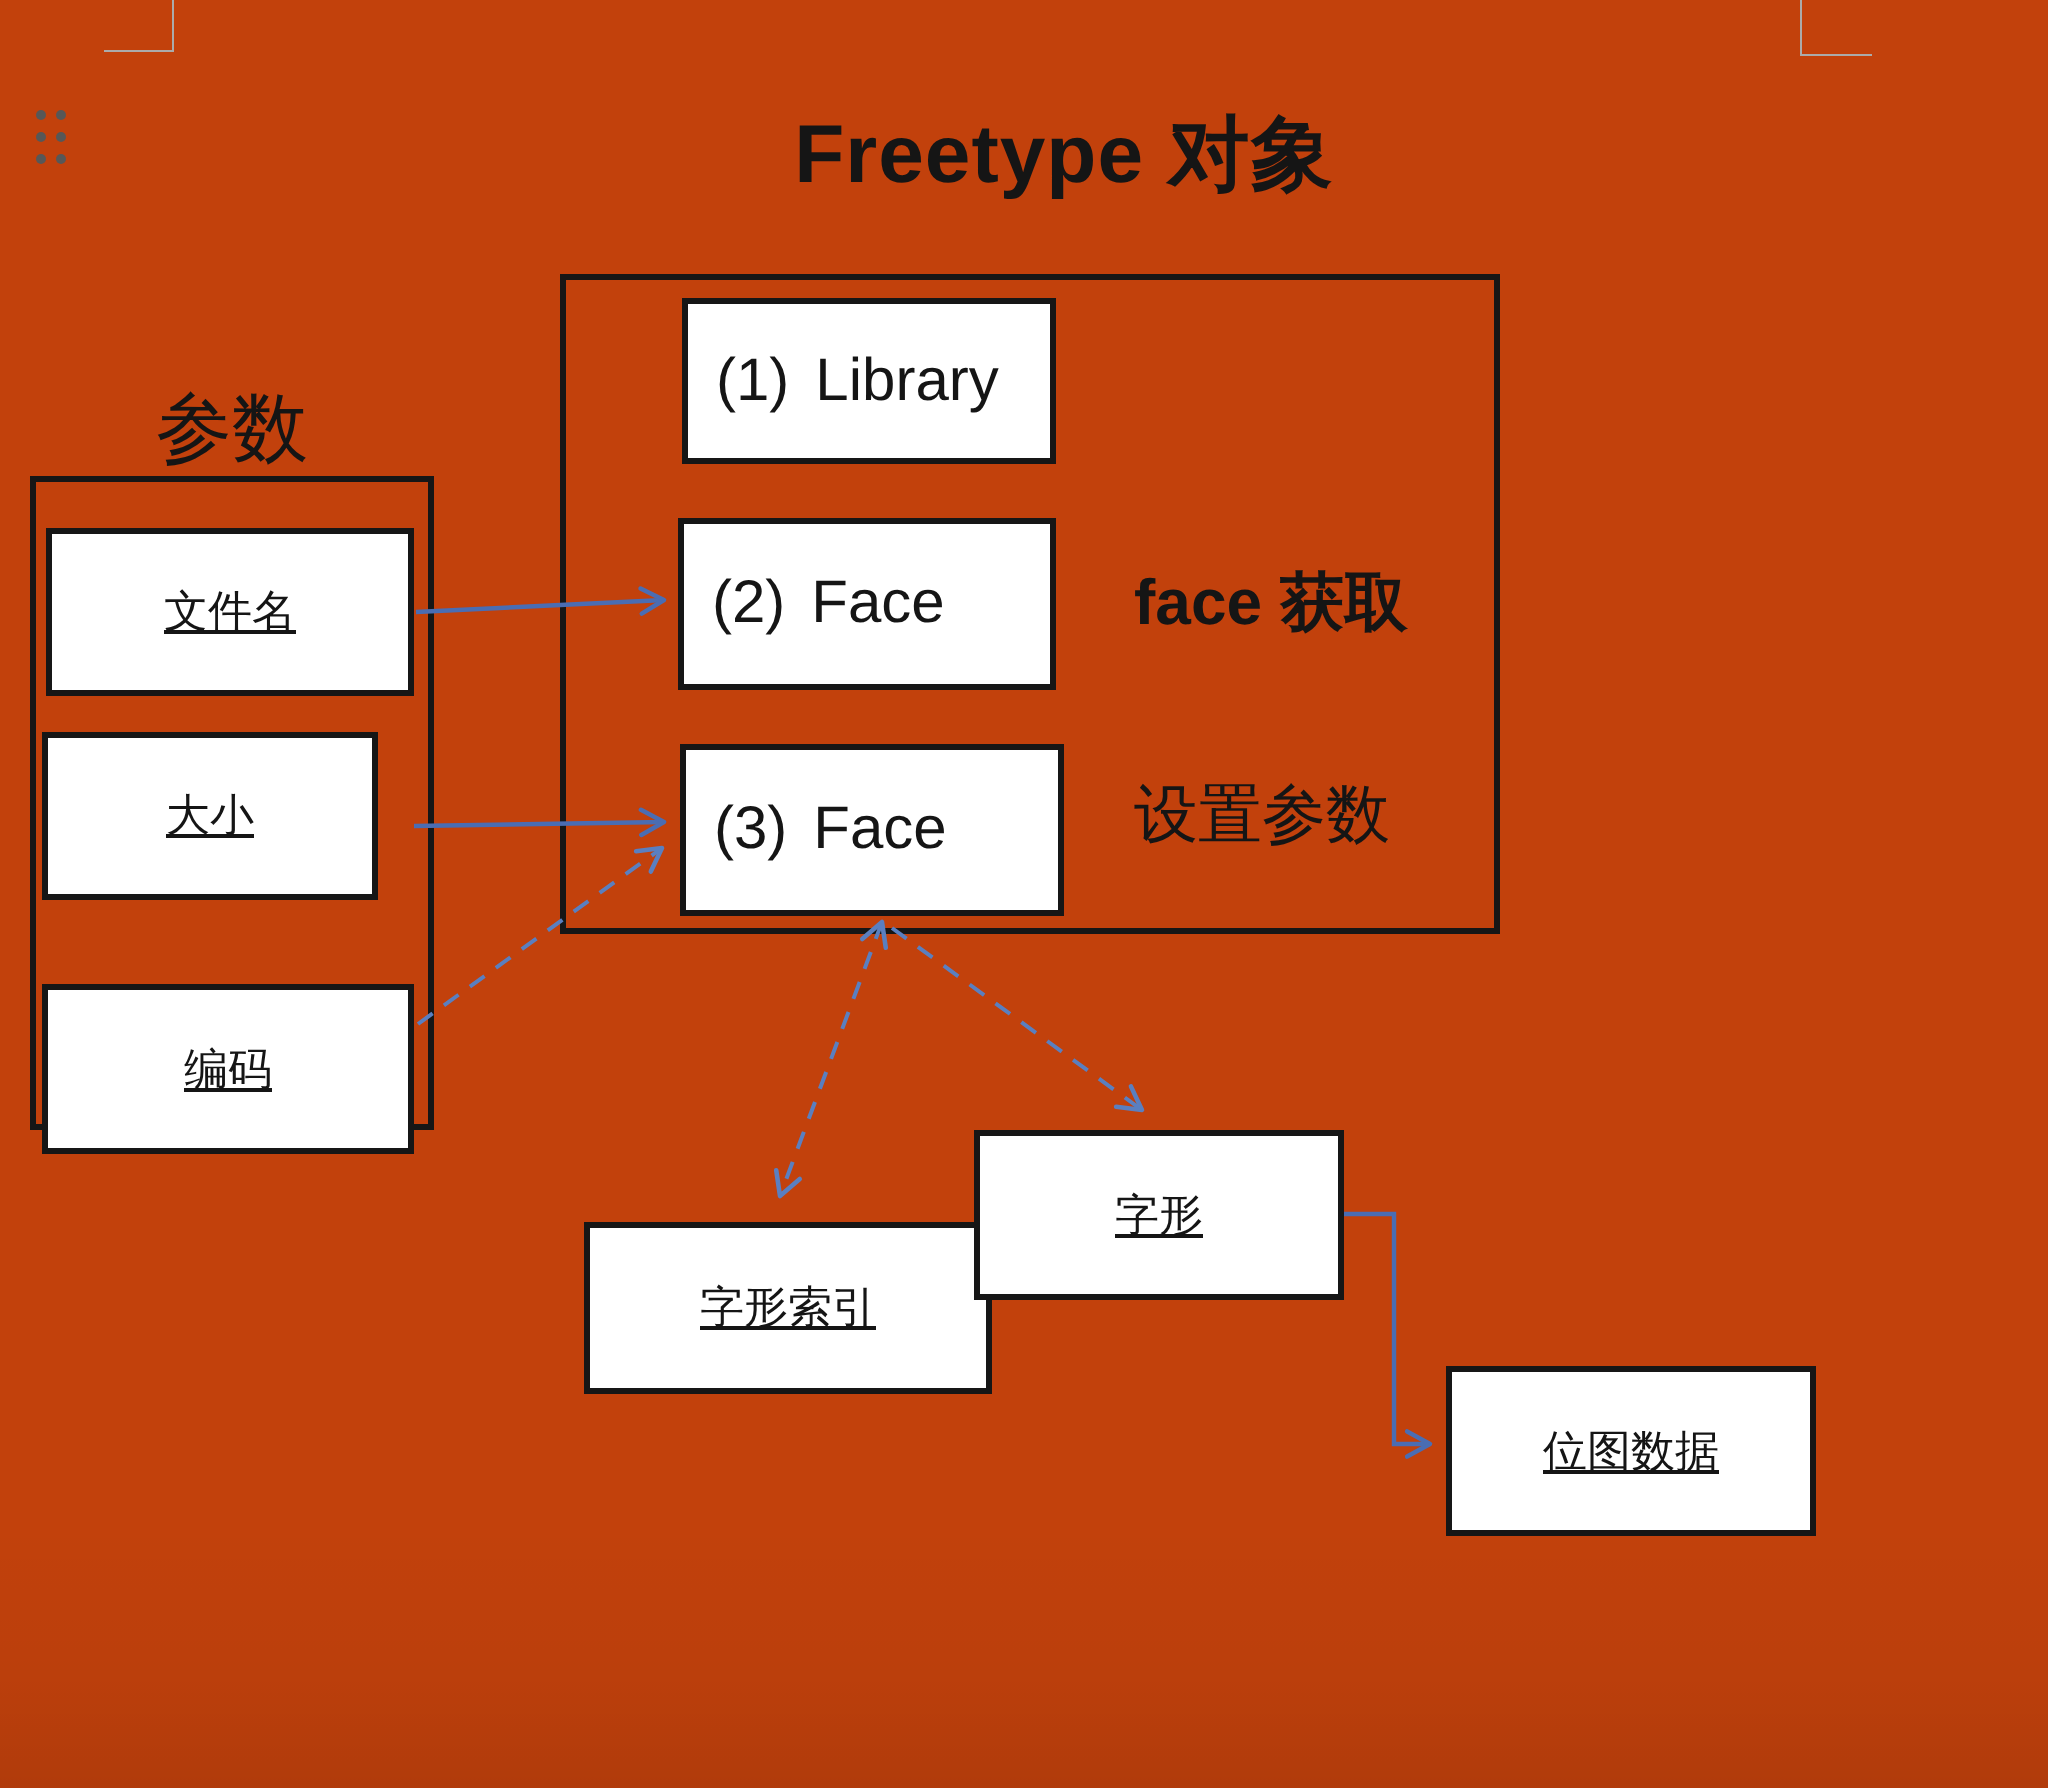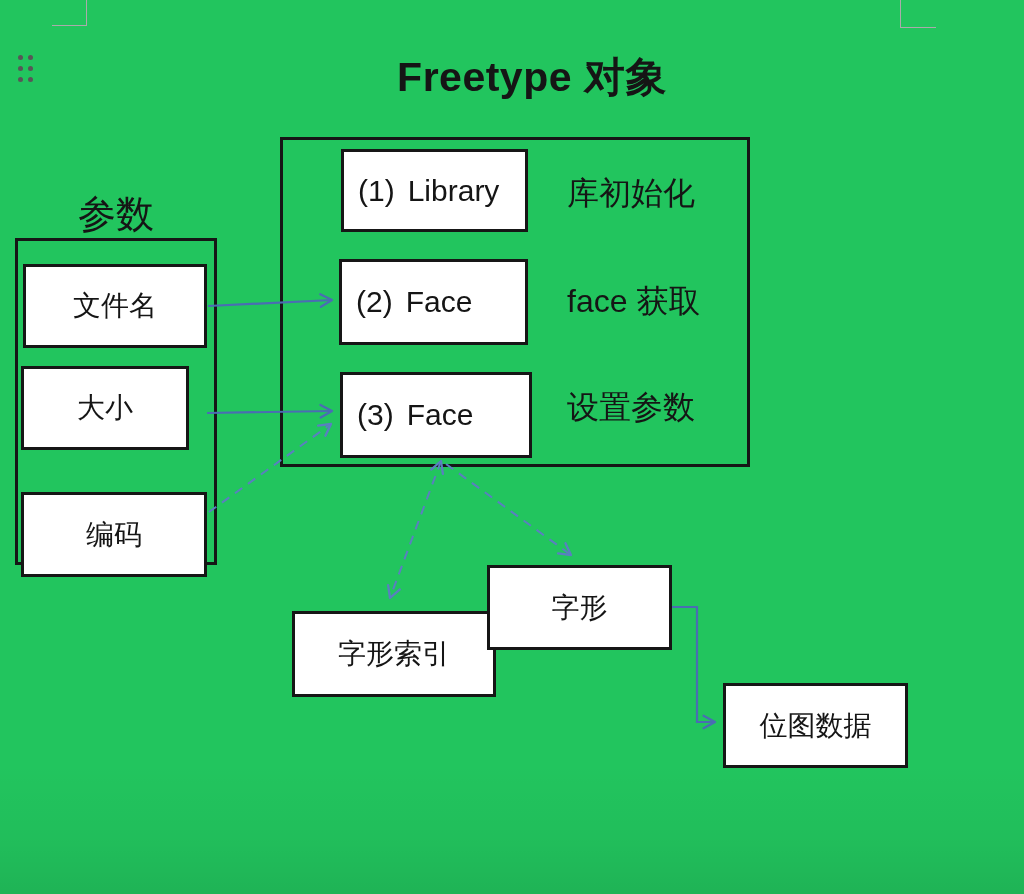--- a/index.html
+++ b/index.html
@@ -1,37 +1,37 @@
 <!DOCTYPE html>
 <html style="--arrow-solid: #4a6db3; --arrow-dashed: #5a7fc0; --box-border: #161616; --handle-dot: #575757; --corner-mark: #ababab;"><head>
 <meta charset="utf-8">
 <style>
   html,body{margin:0;padding:0;background:#fff;}
   .page{
-    position:relative;width:1024px;height:894px;background:#22c55e;
+    position:relative;width:1024px;height:894px;background:#c2410c;
     overflow:hidden;font-family:"Liberation Sans","DejaVu Sans",sans-serif;
     color:#151515;
   }
   
   .corner-left{position:absolute;left:52px;top:0;width:34px;height:25px;
     border-right:1.5px solid var(--corner-mark);border-bottom:1.5px solid var(--corner-mark);}
   .corner-right{position:absolute;left:900px;top:0;width:35px;height:27px;
     border-left:1.5px solid var(--corner-mark);border-bottom:1.5px solid var(--corner-mark);}
   
   .drag-handle{position:absolute;left:18px;top:55px;display:grid;
     grid-template-columns:repeat(2,5px);grid-auto-rows:5px;column-gap:5px;row-gap:6px;cursor:grab;}
   .drag-handle i{width:5px;height:5px;border-radius:50%;background:var(--handle-dot);}
   
   .title{position:absolute;left:532px;top:50px;transform:translateX(-50%);
     font-size:41px;font-weight:600;white-space:nowrap;letter-spacing:0.5px;}
   
   .shape{position:absolute;box-sizing:border-box;border:3px solid var(--box-border);
     background:#fff;display:flex;align-items:center;justify-content:center;}
   .container-shape{background:transparent;}
-  .cjk{font-family:"Liberation Serif","DejaVu Serif",serif;font-size:28px;}
+  .cjk{font-family:"Liberation Serif","DejaVu Serif",serif;font-size:22px;text-decoration:underline;}
   .group-label{position:absolute;left:15px;top:189px;width:202px;text-align:center;
     font-family:"Liberation Serif","DejaVu Serif",serif;font-size:38px;}
   .step-box{justify-content:flex-start;padding-left:14px;font-size:30px;}
   .step-box .num{margin-right:13px;}
   .annotation{position:absolute;left:567px;height:42px;line-height:42px;font-size:32px;
     font-family:"Liberation Sans","Liberation Serif","DejaVu Serif",serif;white-space:nowrap;}
   
   svg.connectors{position:absolute;left:0;top:0;pointer-events:none;}
   .conn{fill:none;stroke-width:2.2px;}
   .conn-solid{stroke:var(--arrow-solid);}
@@ -81,22 +81,21 @@
     <span>Library</span>
   </div>
   <div class="shape step-box" style="left:339px;top:259px;width:189px;height:86px;">
     <span class="num">(2)</span>
     <span>Face</span>
   </div>
   <div class="shape step-box" style="left:340px;top:372px;width:192px;height:86px;">
     <span class="num">(3)</span>
     <span>Face</span>
   </div>
-  <div class="annotation" style="top:172px;">库初始化</div>
-  <div class="annotation" style="top:280px;">face 获取</div>
+  <div class="annotation" style="top:280px;font-weight:bold;">face 获取</div>
   <div class="annotation" style="top:386px;">设置参数</div>
 
   <div class="shape cjk" style="left:292px;top:611px;width:204px;height:86px;">
     <span>字形索引</span>
   </div>
   <div class="shape cjk" style="left:487px;top:565px;width:185px;height:85px;">
     <span>字形</span>
   </div>
   <div class="shape cjk" style="left:723px;top:683px;width:185px;height:85px;">
     <span>位图数据</span>

